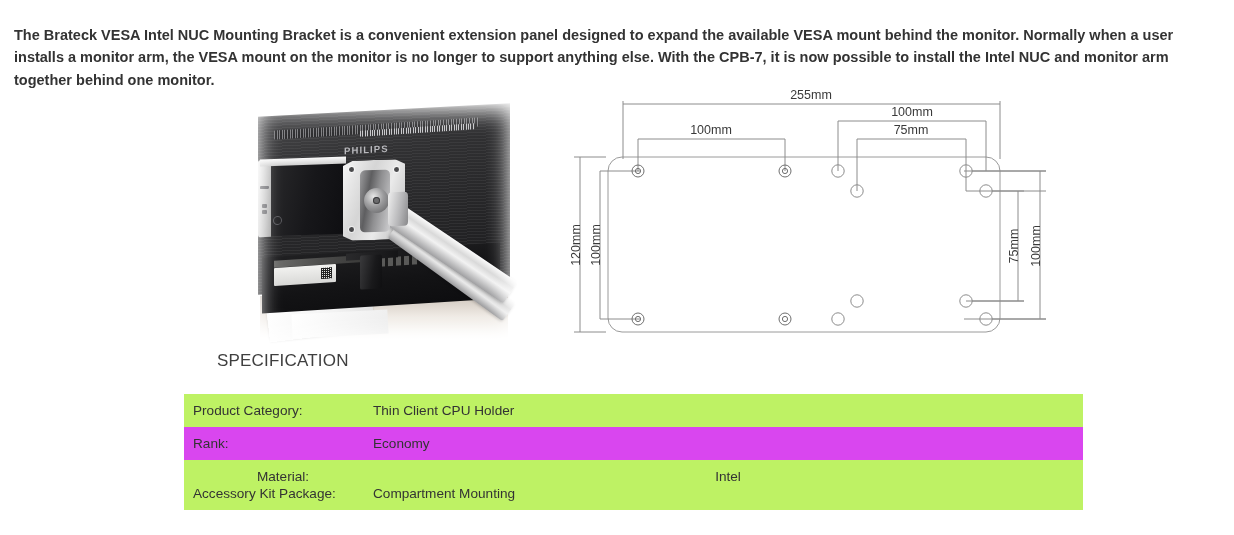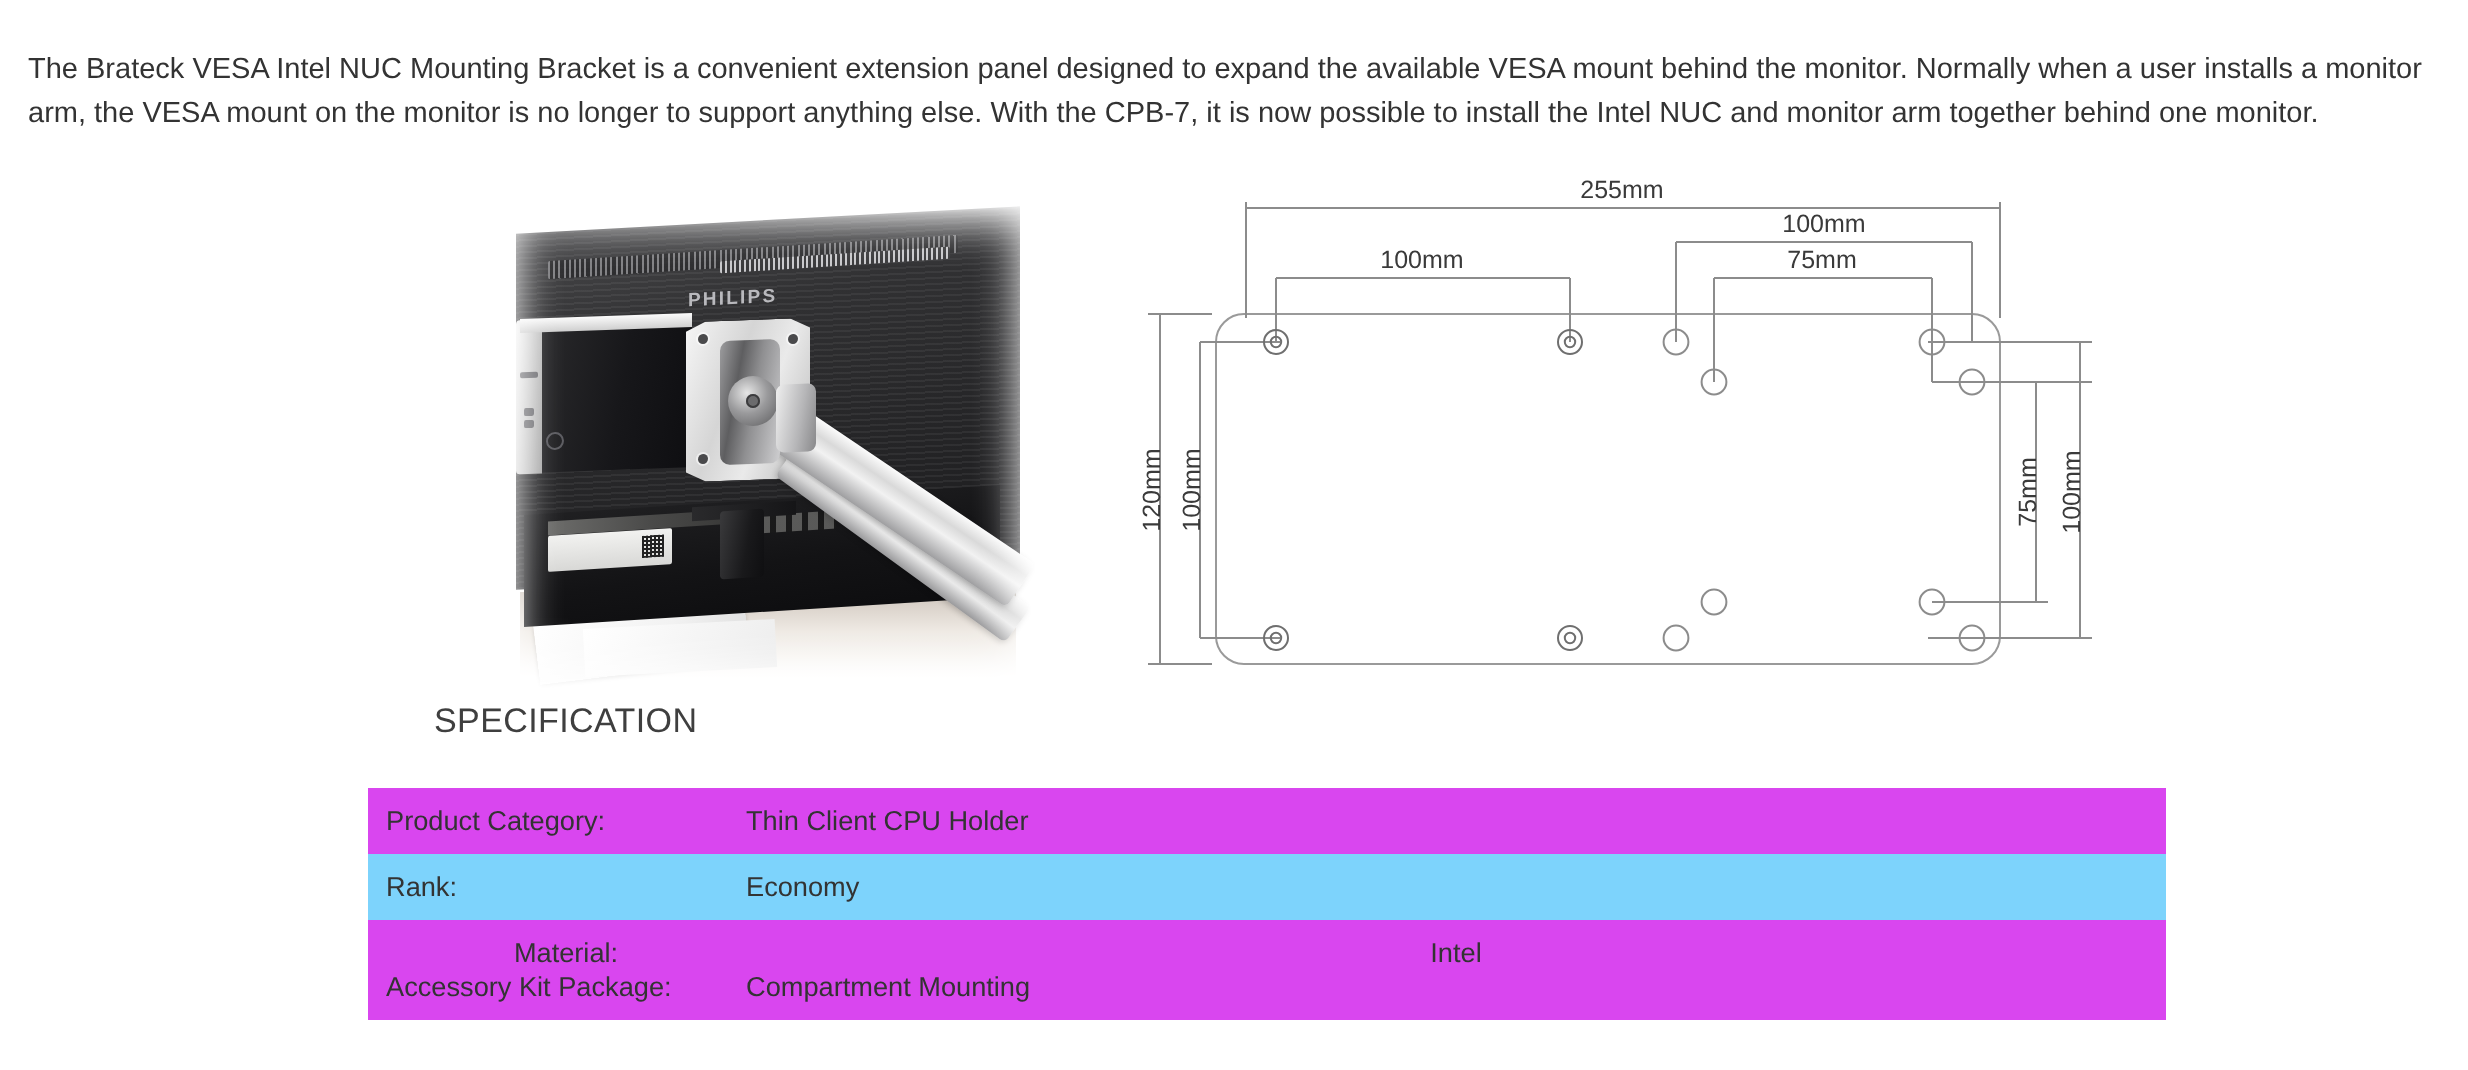--- a/index.html
+++ b/index.html
@@ -19,20 +19,21 @@
   
   #intro-paragraph {
     position: absolute;
     left: 14px;
     top: 9px;
     width: 1205px;
     font-size: 14.5px;
     line-height: 22.6px;
     color: #333333;
     text-align: left;
+    font-weight: bold;
   }
 
   
   #product-photo {
     position: absolute;
     left: 248px;
     top: 100px;
     width: 272px;
     height: 245px;
   }
@@ -344,22 +345,22 @@
   }
   #spec-table {
     position: absolute;
     left: 184px;
     top: 394px;
     width: 899px;
     border-collapse: collapse;
     font-size: 13.6px;
     color: #333333;
   }
-  #spec-table tr.shaded { background: #d946ef; }
-  #spec-table tr.plain  { background: #7dd3fc; }
+  #spec-table tr.shaded { background: #bef264; }
+  #spec-table tr.plain  { background: #d946ef; }
   #spec-table td {
     padding: 0;
     vertical-align: top;
   }
   #spec-table td.k {
     width: 180px;
     padding: 9px 0 9px 9px;
     white-space: nowrap;
   }
   #spec-table td.v {

